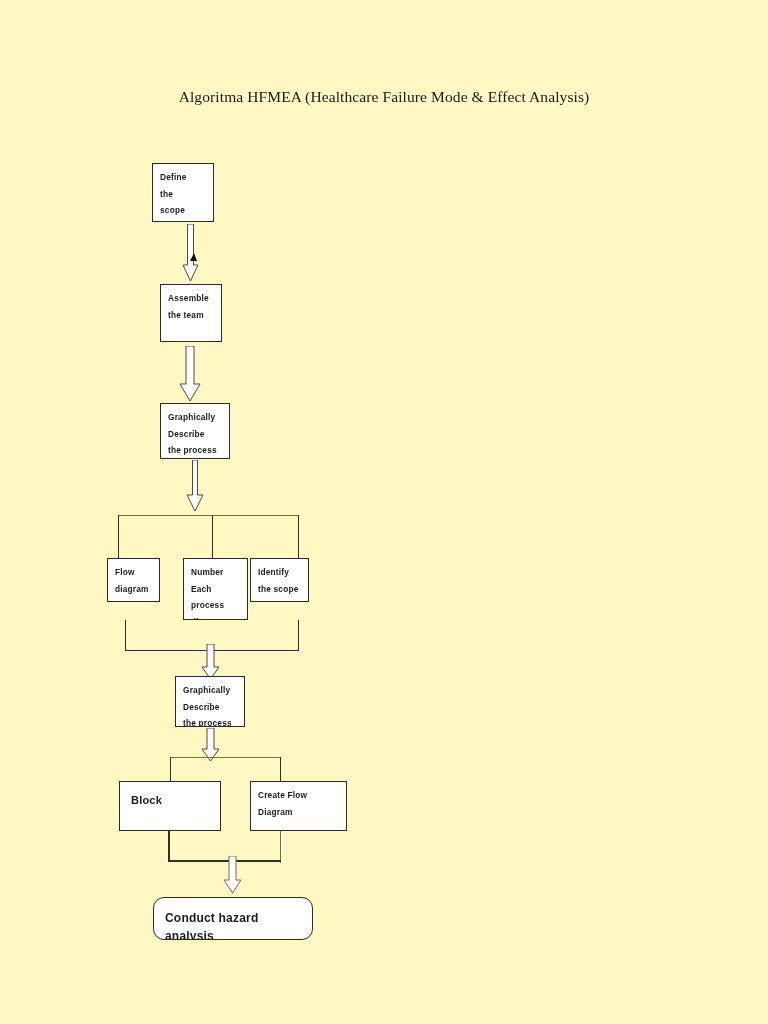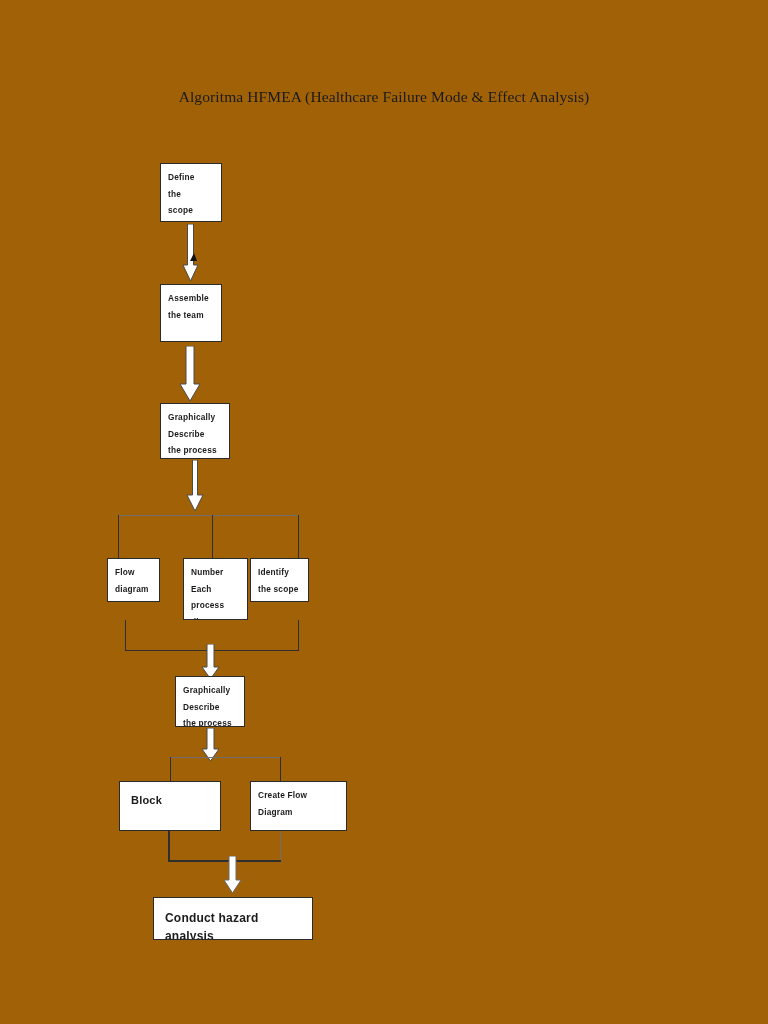--- a/index.html
+++ b/index.html
@@ -4,21 +4,21 @@
 <style>
   html, body {
     margin: 0;
     padding: 0;
     background: #ffffff;
   }
   #page {
     position: relative;
     width: 768px;
     height: 1024px;
-    background: #a16207;
+    background: #fef9c3;
     overflow: hidden;
     font-family: "Liberation Sans", sans-serif;
   }
   .title {
     position: absolute;
     left: 0;
     top: 88px;
     width: 768px;
     text-align: center;
     font-family: "Liberation Serif", serif;
@@ -78,21 +78,21 @@
     border-bottom: 8px solid #111111;
   }
 </style>
 </head>
 <body>
 
 <div id="page">
 
   <div class="title">Algoritma HFMEA (Healthcare Failure Mode &amp; Effect Analysis)</div>
 
-  <div class="node" style="left:160px; top:163px; width:62px; height:59px;">
+  <div class="node" style="left:152px; top:163px; width:62px; height:59px;">
     <div class="txt">Define
 the
 scope</div>
   </div>
 
   <div class="barrow" style="left:180px; top:224px; width:22px; height:58px;">
     <svg width="22" height="58" viewBox="0 0 22 58">
       <polygon points="7.5,0 13.5,0 13.5,41 18,41 10.5,57 3,41 7.5,41" fill="#ffffff" stroke="#4a4a4a" stroke-width="1"></polygon>
     </svg>
   </div>
@@ -181,17 +181,17 @@
   <div class="ln v" style="left:168px; top:831px; width:2px; height:30px; background:#2f2f2f;"></div>
   <div class="ln v soft" style="left:280px; top:831px; height:32px;"></div>
   <div class="ln h" style="left:168px; top:860px; width:113px; height:2px;"></div>
 
   <div class="barrow" style="left:222px; top:856px; width:22px; height:38px;">
     <svg width="22" height="38" viewBox="0 0 22 38">
       <polygon points="7,0 14,0 14,24 19,24 10.5,37 2,24 7,24" fill="#ffffff" stroke="#6a6a6a" stroke-width="1"></polygon>
     </svg>
   </div>
 
-  <div class="node final" style="left:153px; top:897px; width:160px; height:43px;">
+  <div class="node final" style="left:153px; top:897px; width:160px; height:43px;border-radius:11px;">
     <div class="txt">Conduct hazard analysis</div>
   </div>
 
 </div>
 
 </body></html>

